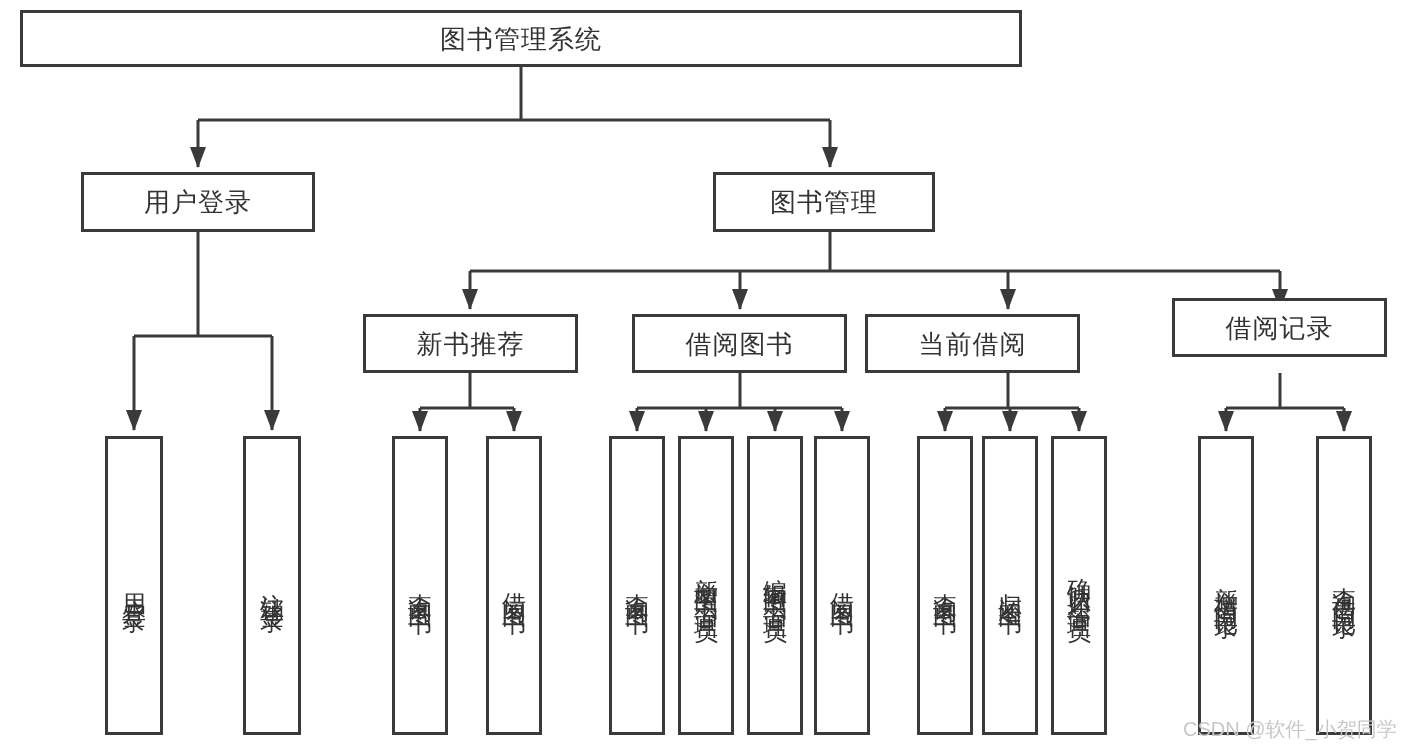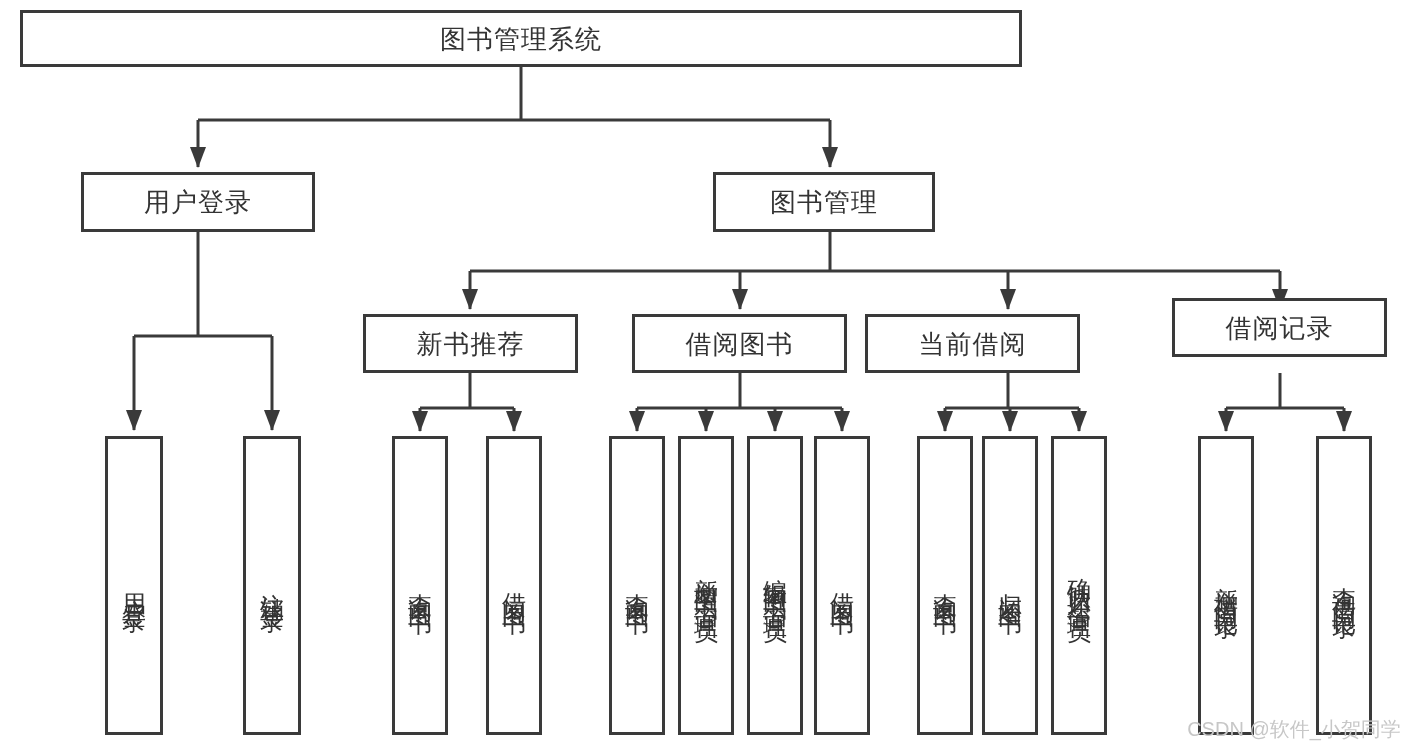--- a/index.html
+++ b/index.html
@@ -37,21 +37,20 @@
     font-size:24px;line-height:1;
     letter-spacing:6px;
     white-space:nowrap;
   }
   .watermark{
     position:absolute;z-index:3;
     left:1183px;top:716px;width:222px;
     font-size:20px;color:var(--wm);
     white-space:nowrap;
     pointer-events:none;
-    text-align:center;
   }
 </style>
 </head>
 <body>
 
 <div class="canvas">
 
   <svg class="wires" width="1405" height="747" viewBox="0 0 1405 747">
     <defs>
       <marker id="arr" markerUnits="userSpaceOnUse" markerWidth="24" markerHeight="20" refX="20" refY="9" orient="auto">

